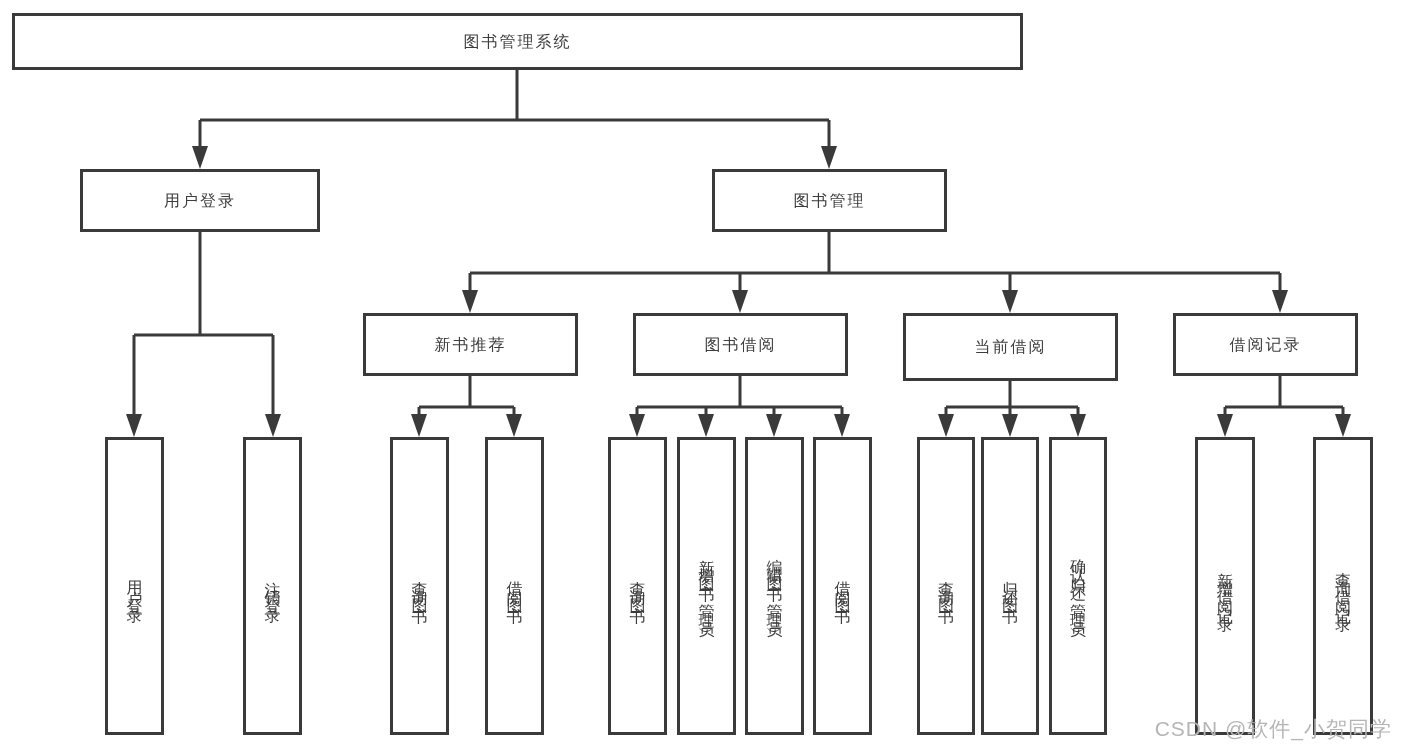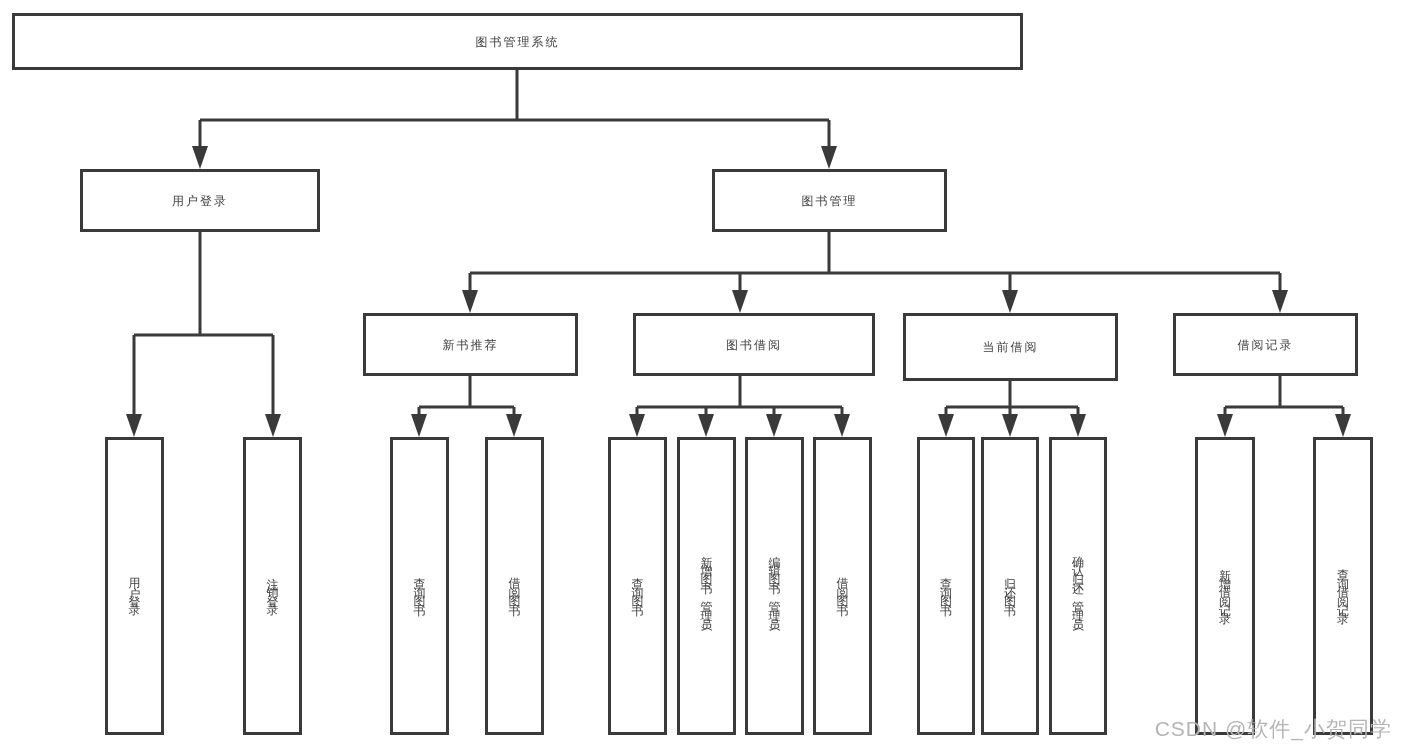--- a/index.html
+++ b/index.html
@@ -19,21 +19,21 @@
   .connectors{position:absolute;left:0;top:0;width:1405px;height:747px;}
   .connectors path{stroke:var(--line);stroke-width:3;fill:none;}
   .connectors polygon{fill:var(--line);stroke:none;}
   .node{
     position:absolute;
     box-sizing:border-box;
     background:var(--box-fill);
     border:3px solid var(--line);
     display:flex;align-items:center;justify-content:center;
     color:var(--text);
-    font-size:12px;
+    font-size:16px;
     line-height:1;
   }
   .node.h span{letter-spacing:2px;white-space:nowrap;}
   .node.v span{
     writing-mode:vertical-rl;
     text-orientation:mixed;
     letter-spacing:9px;
     white-space:nowrap;
   }
   .watermark{
@@ -107,21 +107,21 @@
   <div class="node h" style="left:80px;top:169px;width:240px;height:63px">
     <span>用户登录</span>
   </div>
   <div class="node h" style="left:712px;top:169px;width:235px;height:63px">
     <span>图书管理</span>
   </div>
 
   <div class="node h" style="left:363px;top:313px;width:215px;height:63px">
     <span>新书推荐</span>
   </div>
-  <div class="node h" style="left:633px;top:313px;width:242px;height:63px">
+  <div class="node h" style="left:633px;top:313px;width:215px;height:63px">
     <span>图书借阅</span>
   </div>
   <div class="node h" style="left:903px;top:313px;width:215px;height:68px">
     <span>当前借阅</span>
   </div>
   <div class="node h" style="left:1173px;top:313px;width:185px;height:63px">
     <span>借阅记录</span>
   </div>
 
   <div class="node v" style="left:105px;top:437px;width:59px;height:298px">

